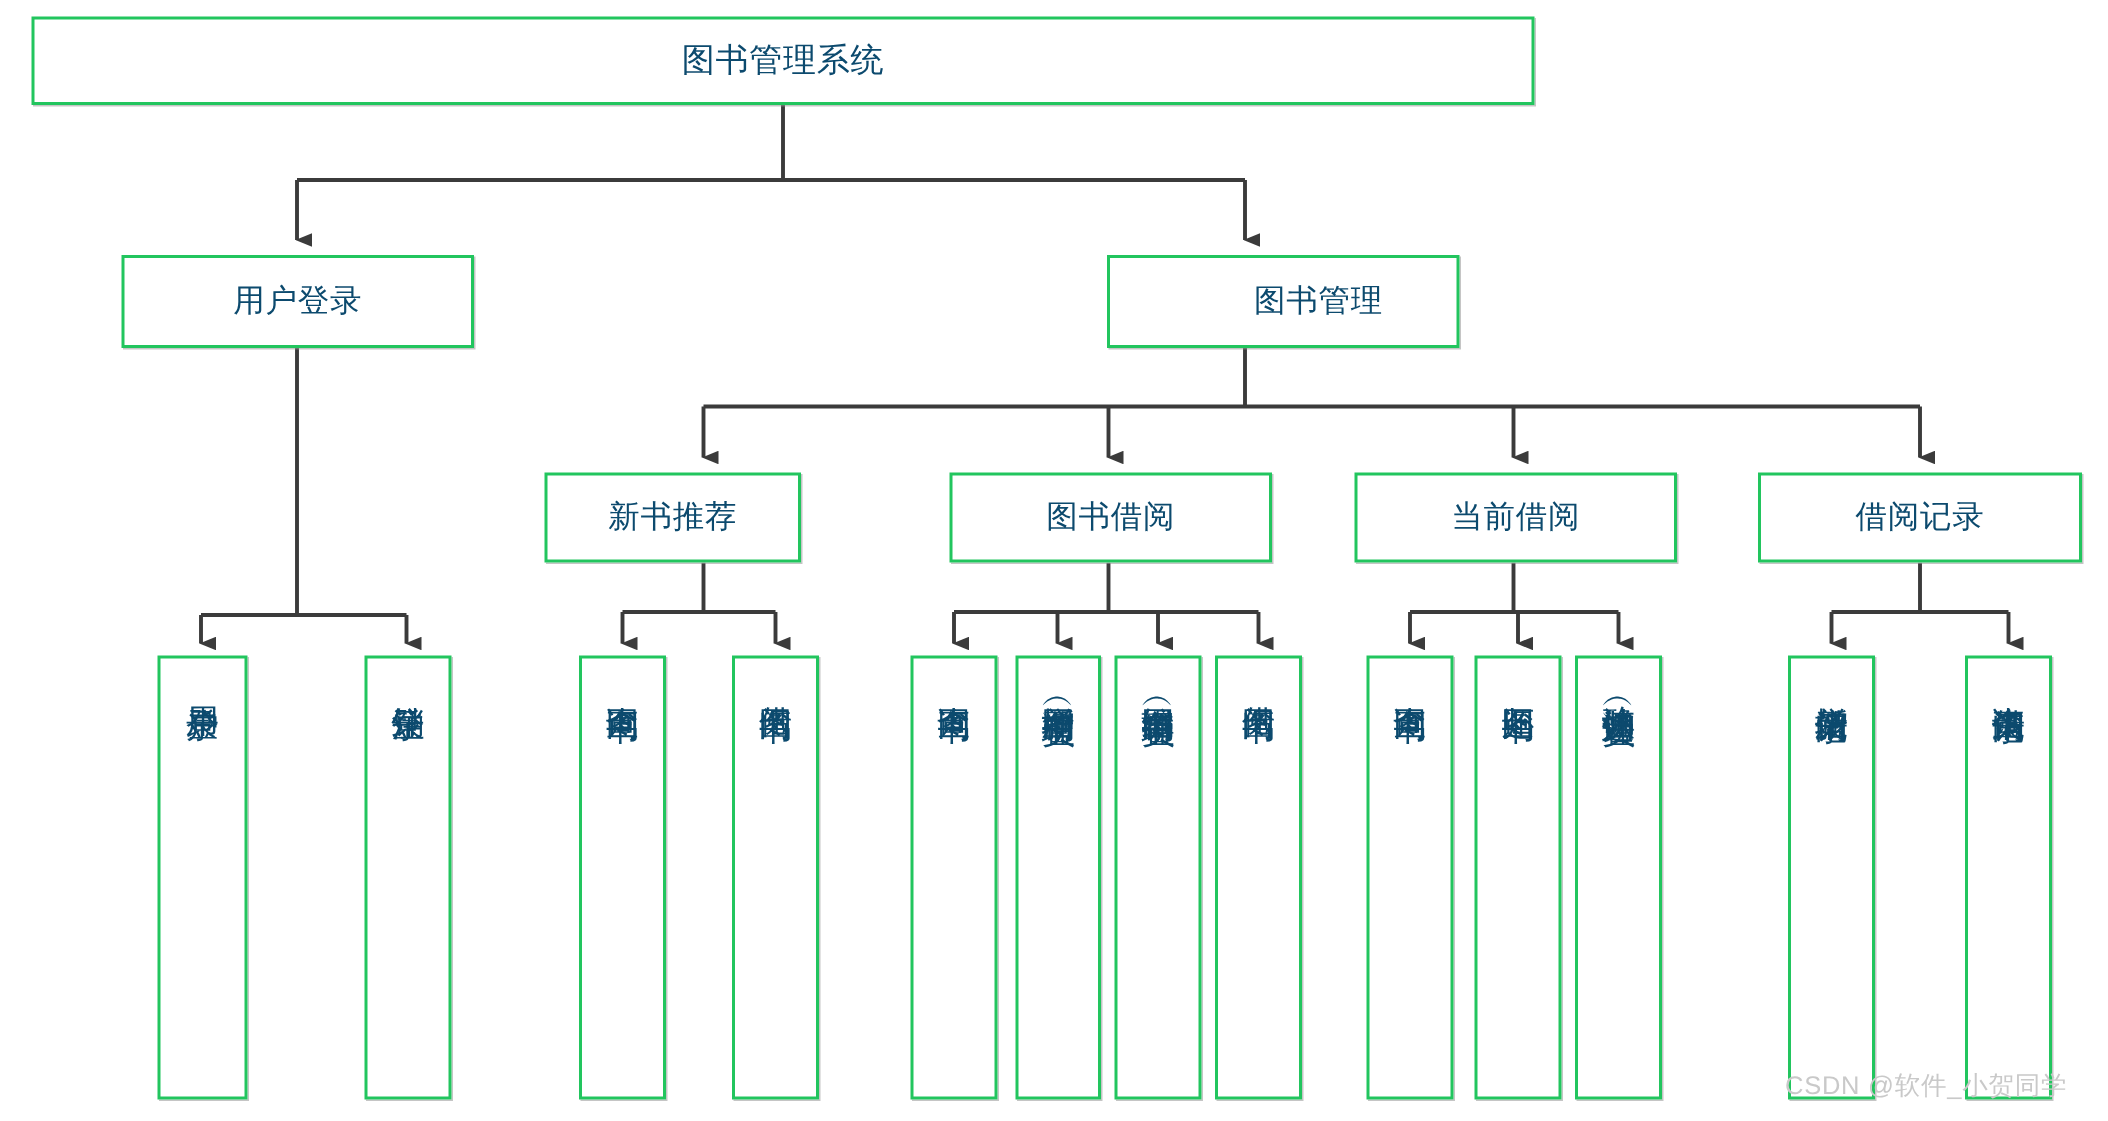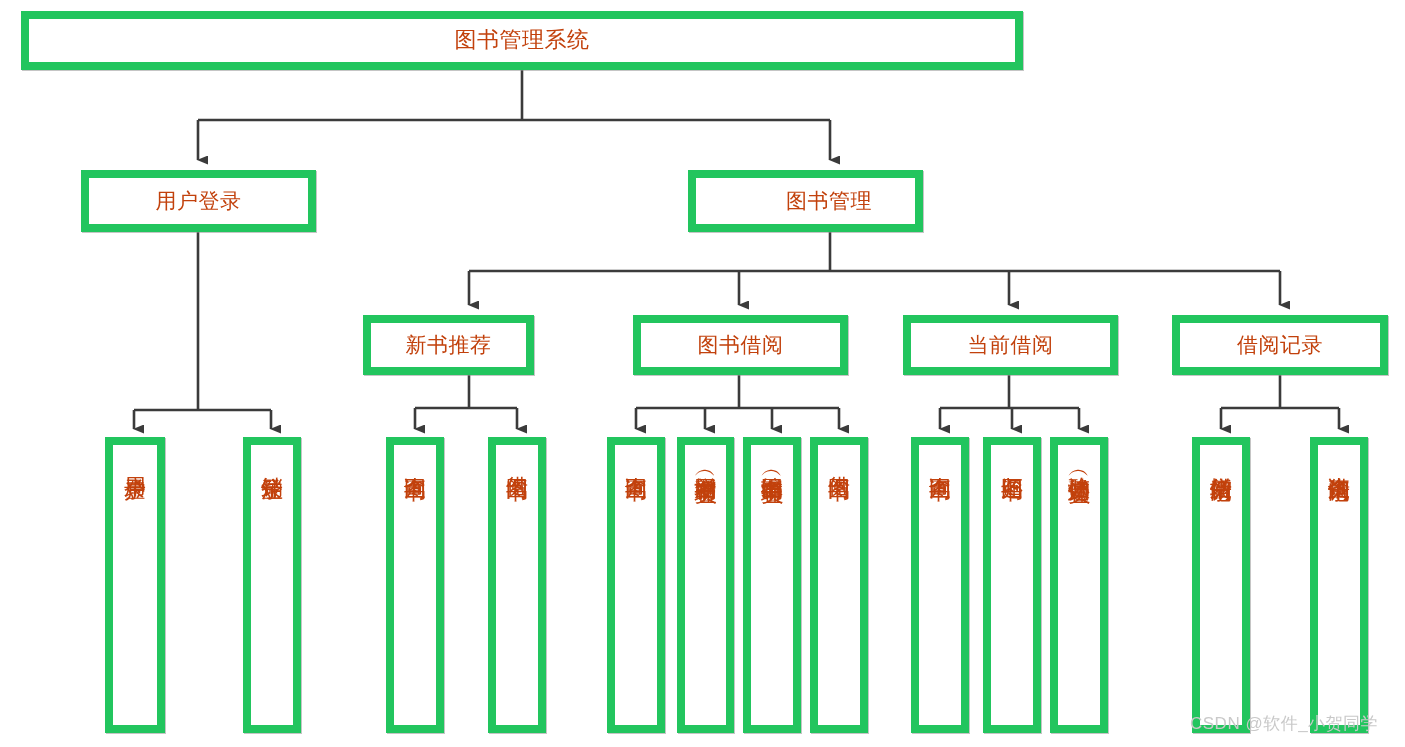--- a/index.html
+++ b/index.html
@@ -23,25 +23,25 @@
     left: 0;
     top: 0;
     width: 1405px;
     height: 747px;
     pointer-events: none;
   }
   .node {
     position: absolute;
     box-sizing: border-box;
     background: #ffffff;
-    border: 8px solid #22c55e;
+    border: 2px solid #22c55e;
     display: flex;
     align-items: center;
     justify-content: center;
-    color: #c2410c;
+    color: #0c4a6e;
     box-shadow: 1px 1px 0 rgba(150,150,150,0.55);
   }
   .node.horizontal {
     font-size: 21px;
     line-height: 1.1;
     letter-spacing: 0.5px;
     white-space: nowrap;
   }
   .node.root {
     font-size: 22px;
@@ -141,21 +141,21 @@
     </g>
   </svg>
 
   <div class="node horizontal root" style="left:21px; top:11px; width:1002px; height:59px;">
     <span>图书管理系统</span>
   </div>
 
   <div class="node horizontal" style="left:81px; top:170px; width:235px; height:62px;">
     <span>用户登录</span>
   </div>
-  <div class="node horizontal" style="left:688px; top:170px; width:235px; height:62px;padding-left:47px;">
+  <div class="node horizontal" style="left:738px; top:170px; width:235px; height:62px;padding-left:47px;">
     <span>图书管理</span>
   </div>
 
   <div class="node horizontal" style="left:363px; top:315px; width:171px; height:60px;">
     <span>新书推荐</span>
   </div>
   <div class="node horizontal" style="left:633px; top:315px; width:215px; height:60px;">
     <span>图书借阅</span>
   </div>
   <div class="node horizontal" style="left:903px; top:315px; width:215px; height:60px;">

